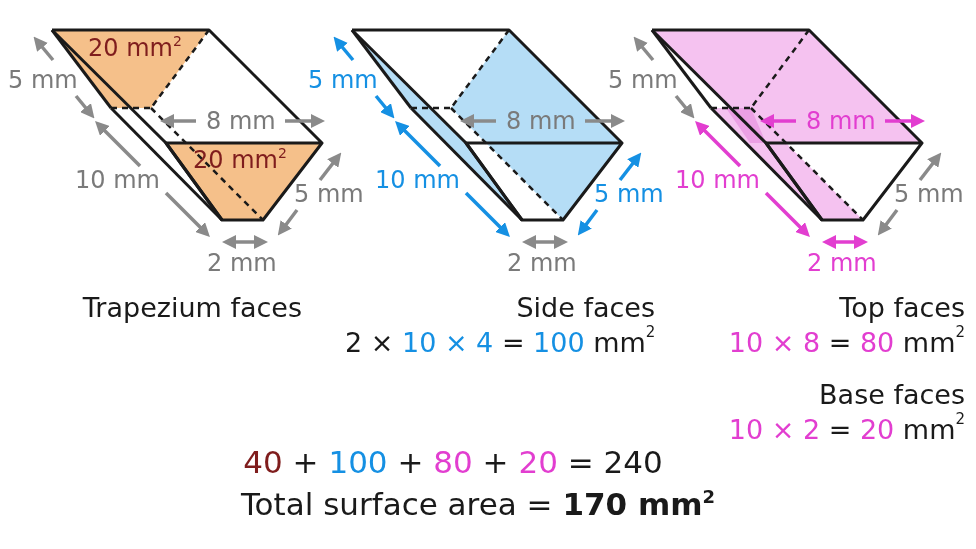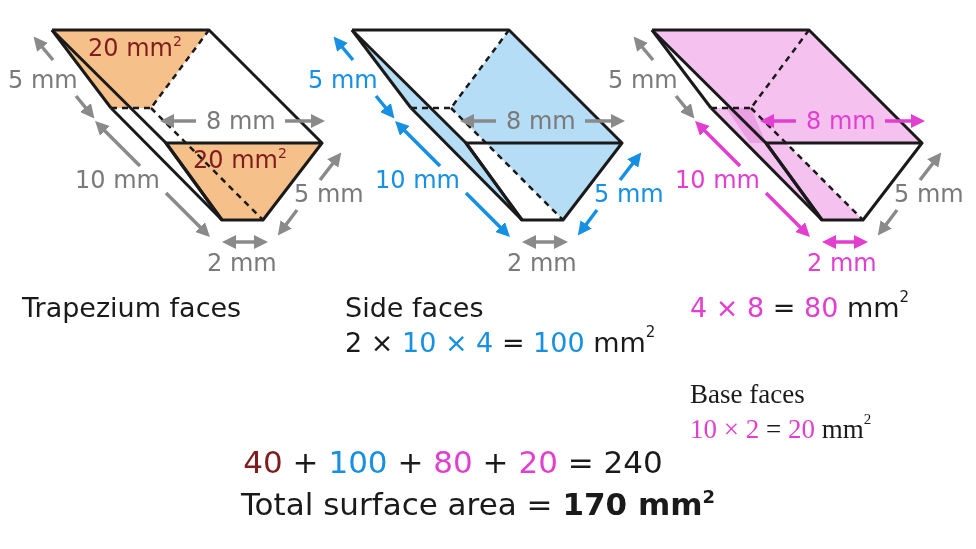--- a/index.html
+++ b/index.html
@@ -5,21 +5,21 @@
   html, body { margin: 0; padding: 0; background: #ffffff; }
   body { width: 976px; height: 549px; position: relative; overflow: hidden;
          font-family: "DejaVu Sans", "Liberation Sans", sans-serif; color: #1a1a1a; }
   svg.diagram { position: absolute; left: 0; top: 0; }
   .lbl { position: absolute; font-size: 24px; white-space: nowrap; line-height: 1; }
   .lbl sup { font-size: 14px; vertical-align: top; position: relative; top: -2px; }
   .gray { color: #7a7a7a; }
   .orange { color: #7f1d1d; }
   .blue { color: #1590e3; }
   .pink { color: #e23ed0; }
-  .caption { position: absolute; text-align: left; font-size: 27px; line-height: 1.3; white-space: nowrap; }
+  .caption { position: absolute; text-align: right; font-size: 27px; line-height: 1.3; white-space: nowrap; }
   .caption sup { font-size: 15px; vertical-align: top; position: relative; top: -2px; }
   .total { position: absolute; left: 0; width: 976px; text-align: center; font-size: 31px; white-space: nowrap; }
   .total sup { font-size: 18px; vertical-align: top; }
   .bold { font-weight: bold; }
 </style>
 </head>
 <body>
 
 <svg class="diagram" width="976" height="549" viewBox="0 0 976 549" xmlns="http://www.w3.org/2000/svg">
   <defs>
@@ -150,22 +150,23 @@
 <div class="caption" style="left:22px;top:290px;width:280px;">
   <div>Trapezium faces</div>
 </div>
 
 <div class="caption" style="left:345px;top:290px;width:310px;">
   <div>Side faces</div>
   <div><span>2 × </span><span class="blue">10 × 4</span><span> = </span><span class="blue">100</span><span> mm</span><sup>2</sup></div>
 </div>
 
 <div class="caption" style="left:690px;top:290px;width:275px;">
-  <div><span class="pink">4 × 8</span><span> = </span><span class="pink">80</span><span> mm</span><sup>2</sup></div>
+  <div>Top faces</div>
+  <div><span class="pink">10 × 8</span><span> = </span><span class="pink">80</span><span> mm</span><sup>2</sup></div>
 </div>
 
-<div class="caption" style="left:690px;top:377px;width:275px;font-family:Liberation Serif, serif;">
+<div class="caption" style="left:690px;top:377px;width:275px;">
   <div>Base faces</div>
   <div><span class="pink">10 × 2</span><span> = </span><span class="pink">20</span><span> mm</span><sup>2</sup></div>
 </div>
 
 <div class="total" style="top:444px;left:-35px;"><span class="orange">40</span><span> + </span><span class="blue">100</span><span> + </span><span class="pink">80</span><span> + </span><span class="pink">20</span><span> = 240</span></div>
 <div class="total" style="top:486px;left:-10px;"><span>Total surface area = </span><span class="bold">170 mm</span><sup class="bold">2</sup></div>
 
 </body></html>

